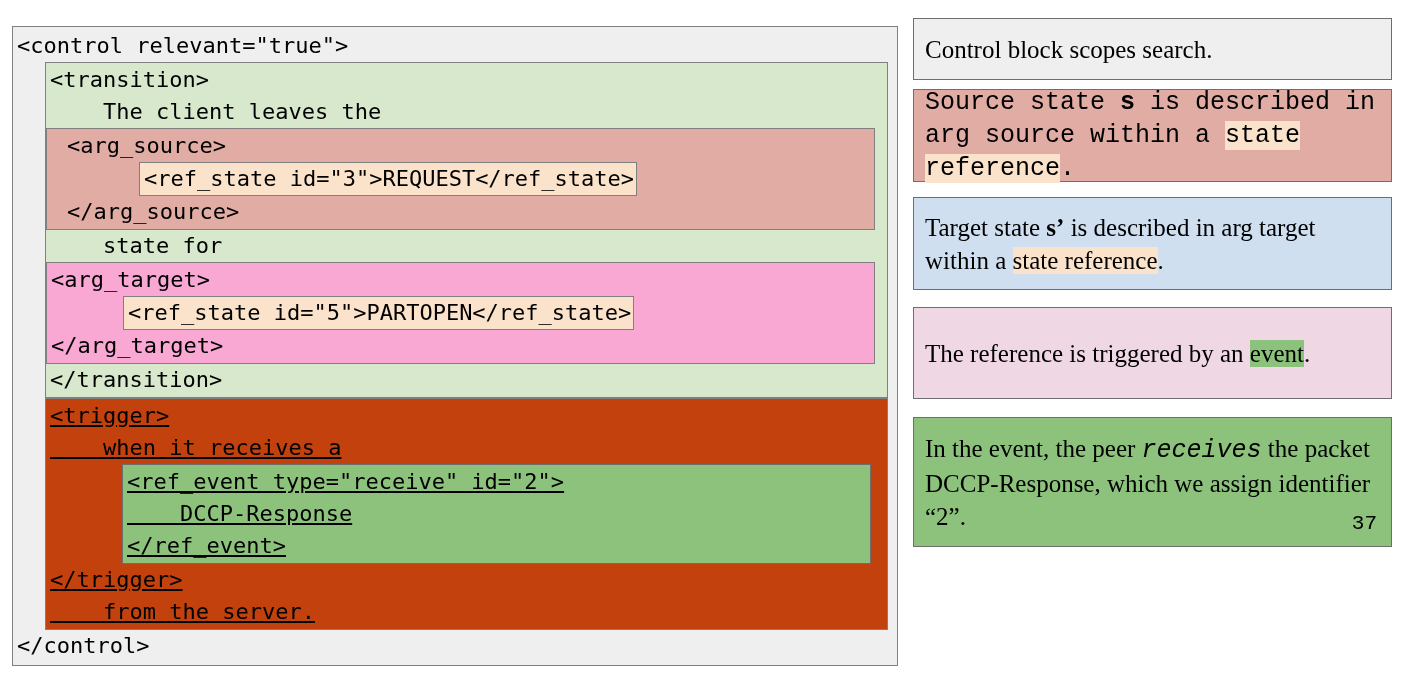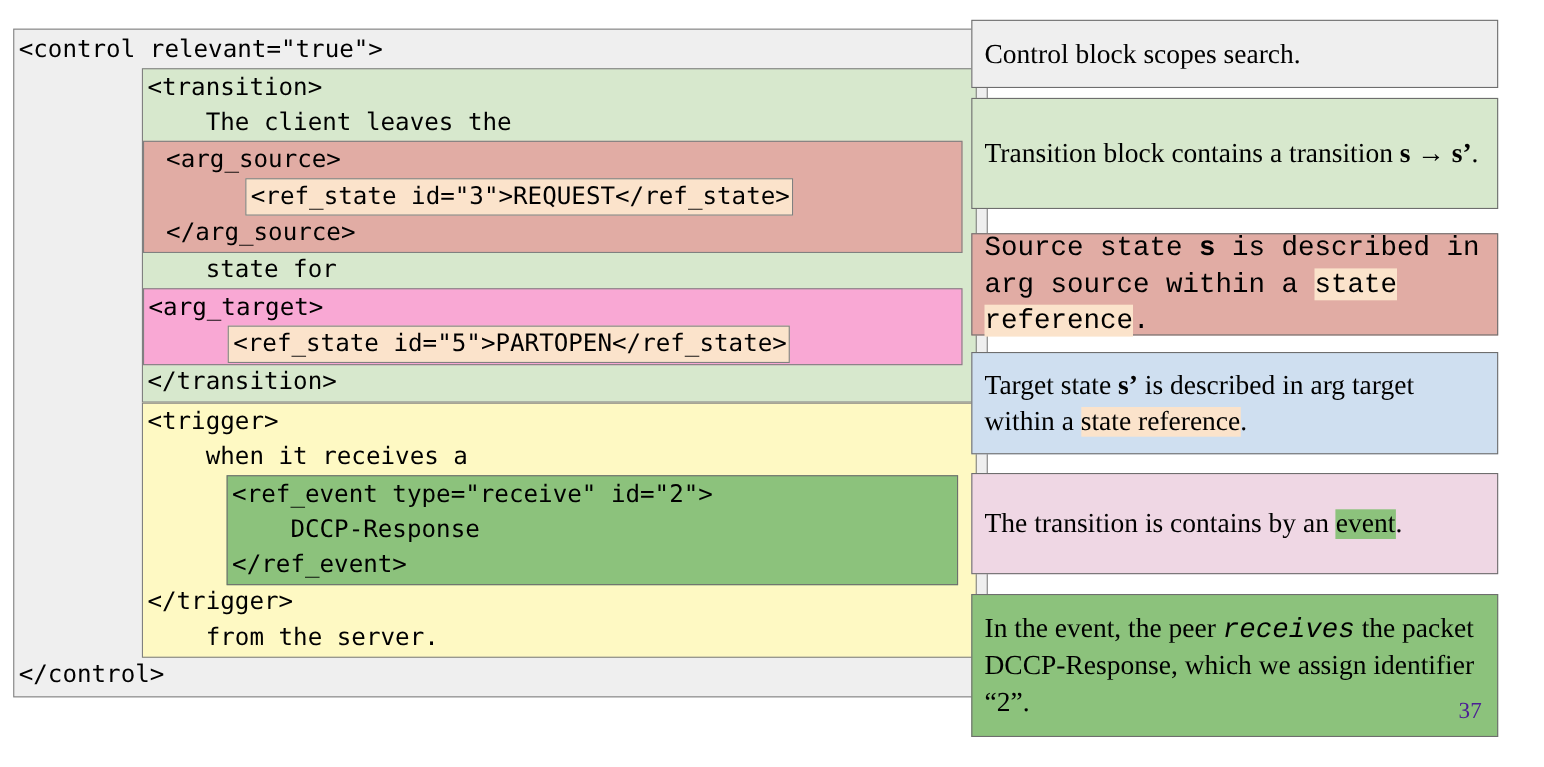--- a/index.html
+++ b/index.html
@@ -36,31 +36,32 @@
     color: #000000;
     padding-left: 4px;
   }
 
   
   .blk-control {
     background: #efefef;
     padding: 3px 0 3px 0;
   }
   
-  .indent1 { margin-left: 116px; }
+  .indent1 { margin-left: 32px; }
 
   .blk-transition {
     background: #d7e8cd;
     padding: 1px 0;
     margin-right: 9px;
   }
   .blk-trigger {
-    background: #fef9c3;
+    background: #c2410c;
     padding: 1px 0;
     margin-right: 9px;
+    text-decoration: underline;
   }
   .blk-arg-source {
     background: #e1aca4;
     padding: 1px 16px;
     margin-right: 12px;
   }
   .blk-arg-target {
     background: #f9a8d4;
     padding: 1px 0;
     margin-right: 12px;
@@ -80,21 +81,21 @@
     background: #8cc27c;
     border: 1px solid #6e6e6e;
     margin-left: 76px;
     margin-right: 16px;
     padding: 1px 0;
   }
 
   
   #cards {
     position: absolute;
-    left: 883px;
+    left: 913px;
     top: 18px;
     width: 479px;
   }
   .card {
     box-sizing: border-box;
     border: 1px solid #6e6e6e;
     width: 479px;
     padding: 6px 11px 6px 11px;
     font-size: 25px;
     line-height: 33px;
@@ -115,22 +116,22 @@
   .c3 { background: #e1aca4; height: 93px; margin-bottom: 15px; font-family: Liberation Mono, monospace; }
   .c4 { background: #cfdff0; height: 93px; margin-bottom: 17px; }
   .c5 { background: #efd7e4; height: 92px; margin-bottom: 18px; }
   .c6 { background: #8cc27c; height: 130px; }
 
   #page-number {
     position: absolute;
     right: 14px;
     bottom: 6px;
     font-size: 21px;
-    color: #4c1d95;
-    font-family: Liberation Serif, serif;
+    color: #000000;
+    font-family: Liberation Mono, monospace;
   }
 </style>
 </head>
 <body>
 
 <div id="code-panel">
   <div class="blk blk-control">
 
     <div class="line">&lt;control relevant="true"&gt;</div>
 
@@ -144,20 +145,21 @@
           <div class="line">&lt;arg_source&gt;</div>
           <div class="line ref-state-row"><span class="blk-ref-state">&lt;ref_state id="3"&gt;REQUEST&lt;/ref_state&gt;</span></div>
           <div class="line">&lt;/arg_source&gt;</div>
         </div>
 
         <div class="line">    state for</div>
 
         <div class="blk blk-arg-target">
           <div class="line">&lt;arg_target&gt;</div>
           <div class="line ref-state-row wide"><span class="blk-ref-state">&lt;ref_state id="5"&gt;PARTOPEN&lt;/ref_state&gt;</span></div>
+          <div class="line">&lt;/arg_target&gt;</div>
         </div>
 
         <div class="line">&lt;/transition&gt;</div>
       </div>
 
       <div class="blk blk-trigger">
         <div class="line">&lt;trigger&gt;</div>
         <div class="line">    when it receives a</div>
 
         <div class="blk blk-ref-event">
@@ -173,29 +175,26 @@
     </div>
 
     <div class="line">&lt;/control&gt;</div>
   </div>
 </div>
 
 <div id="cards">
   <div class="card c1">
     <div class="card-text"><span>Control block scopes search.</span></div>
   </div>
-  <div class="card c2">
-    <div class="card-text"><span>Transition block contains a transition </span><span class="b">s</span><span class="b"> → </span><span class="b">s’</span><span>.</span></div>
-  </div>
   <div class="card c3">
     <div class="card-text"><span>Source state </span><span class="b">s</span><span> is described in arg source within a </span><span class="hl-state">state reference</span><span>.</span></div>
   </div>
   <div class="card c4">
     <div class="card-text"><span>Target state </span><span class="b">s’</span><span> is described in arg target within a </span><span class="hl-state">state reference</span><span>.</span></div>
   </div>
   <div class="card c5">
-    <div class="card-text"><span>The transition is contains by an </span><span class="hl-event">event</span><span>.</span></div>
+    <div class="card-text"><span>The reference is triggered by an </span><span class="hl-event">event</span><span>.</span></div>
   </div>
   <div class="card c6">
     <div class="card-text"><span>In the event, the peer </span><span class="i">receives</span><span> the packet DCCP-Response, which we assign identifier “2”.</span></div>
     <span id="page-number">37</span>
   </div>
 </div>
 
 </body></html>

